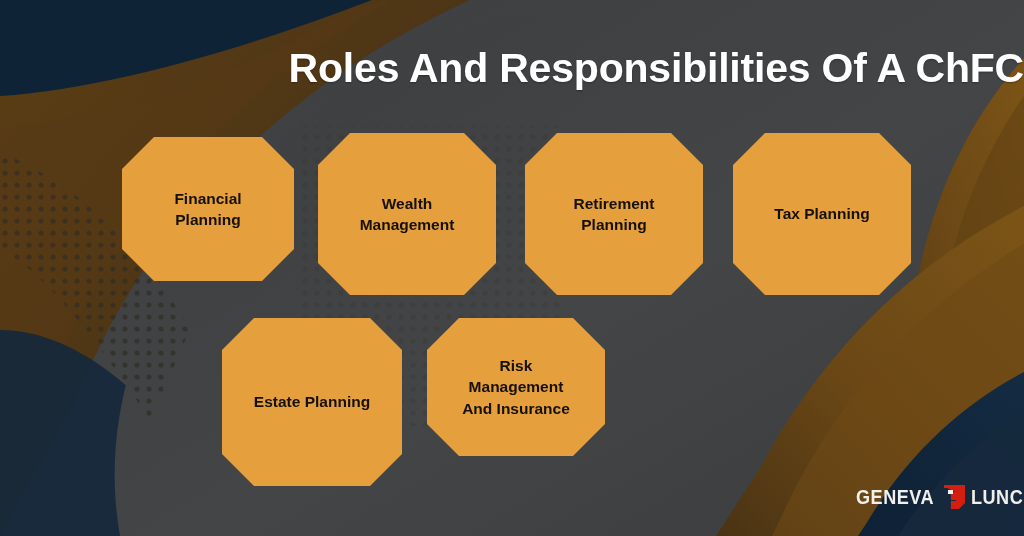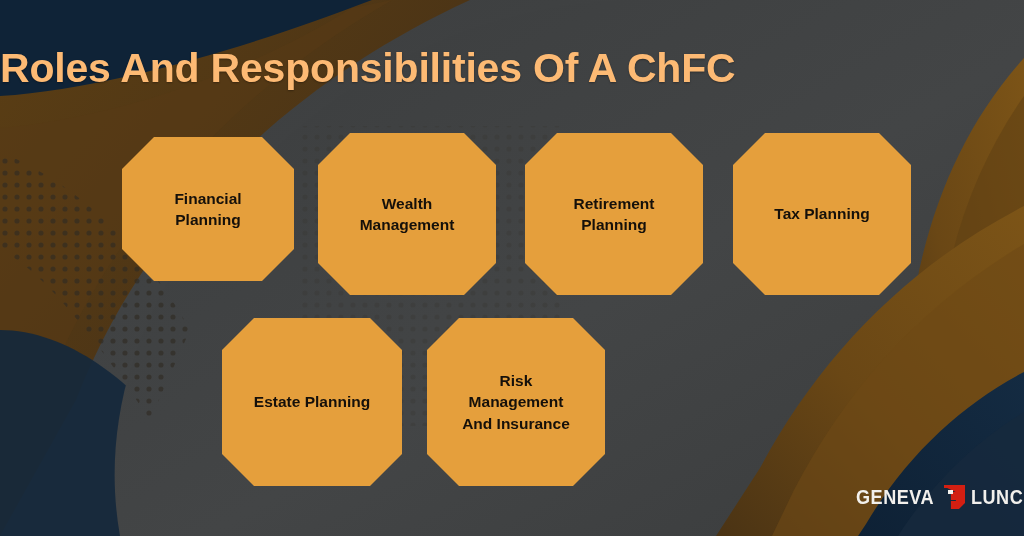--- a/index.html
+++ b/index.html
@@ -27,26 +27,26 @@
     width: 1024px;
     height: 536px;
   }
 
   
   #page-title {
     position: absolute;
     left: 0;
     top: 45px;
     width: 1024px;
-    text-align: left;
+    text-align: right;
     font-family: "Liberation Sans", sans-serif;
     font-weight: bold;
     font-size: 41px;
     letter-spacing: -0.2px;
-    color: #fdba74;
+    color: #ffffff;
     white-space: nowrap;
     z-index: 6;
     text-shadow: 0 1px 2px rgba(0,0,0,0.30);
   }
 
   
   .octagon {
     position: absolute;
     box-sizing: border-box;
     background: #E59F3C;
@@ -77,21 +77,21 @@
   }
 
   
   #oct-financial-planning { left: 122px; top: 137px; width: 172px; height: 144px; }
   #oct-wealth-management  { left: 318px; top: 133px; width: 178px; height: 162px; }
   #oct-retirement-planning{ left: 525px; top: 133px; width: 178px; height: 162px; }
   #oct-tax-planning       { left: 733px; top: 133px; width: 178px; height: 162px; }
 
   
   #oct-estate-planning      { left: 222px; top: 318px; width: 180px; height: 168px; }
-  #oct-risk-management      { left: 427px; top: 318px; width: 178px; height: 168px; }
+  #oct-risk-management      { left: 427px; top: 318px; width: 178px; height: 138px; }
   #oct-investment-strategies{ left: 633px; top: 318px; width: 178px; height: 168px; }
 
   
   #brand-logo {
     position: absolute;
     left: 856px;
     top: 482px;
     height: 30px;
     display: flex;
     align-items: center;

